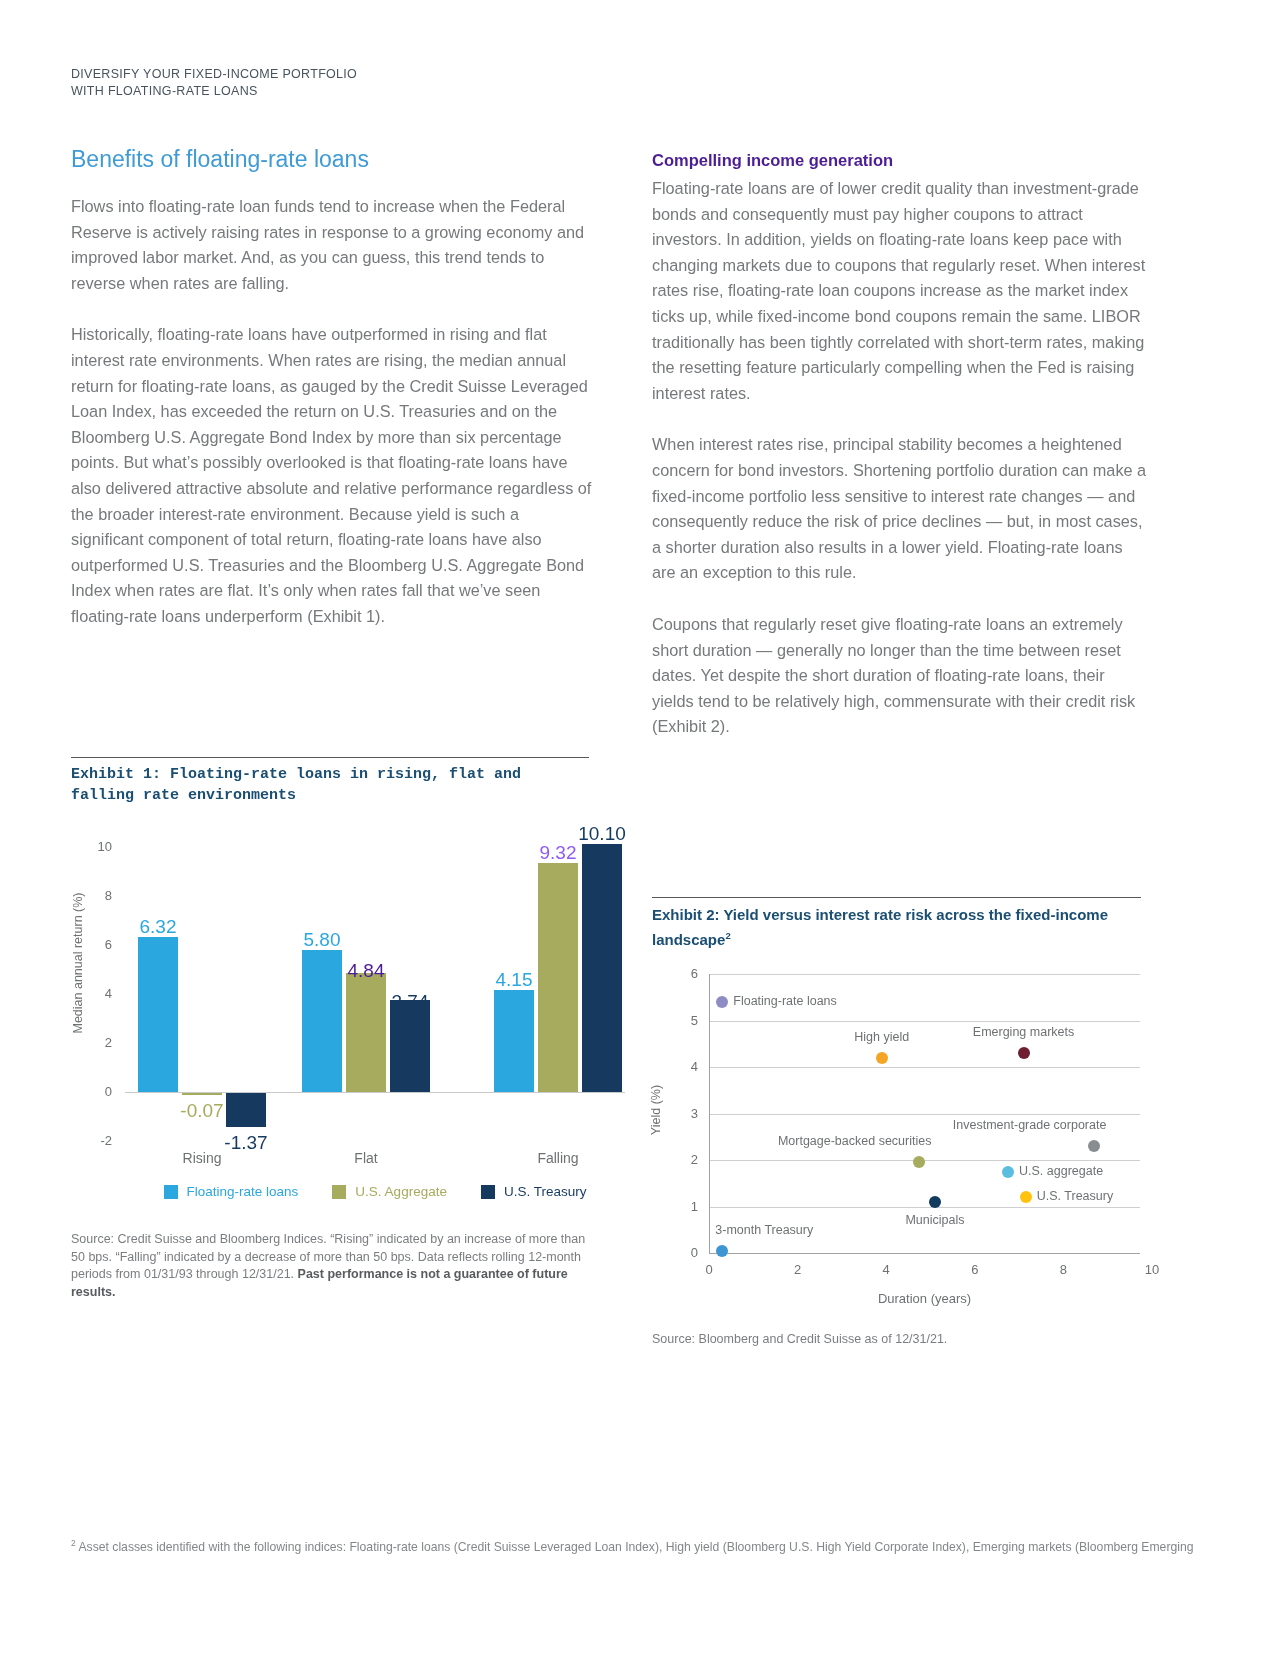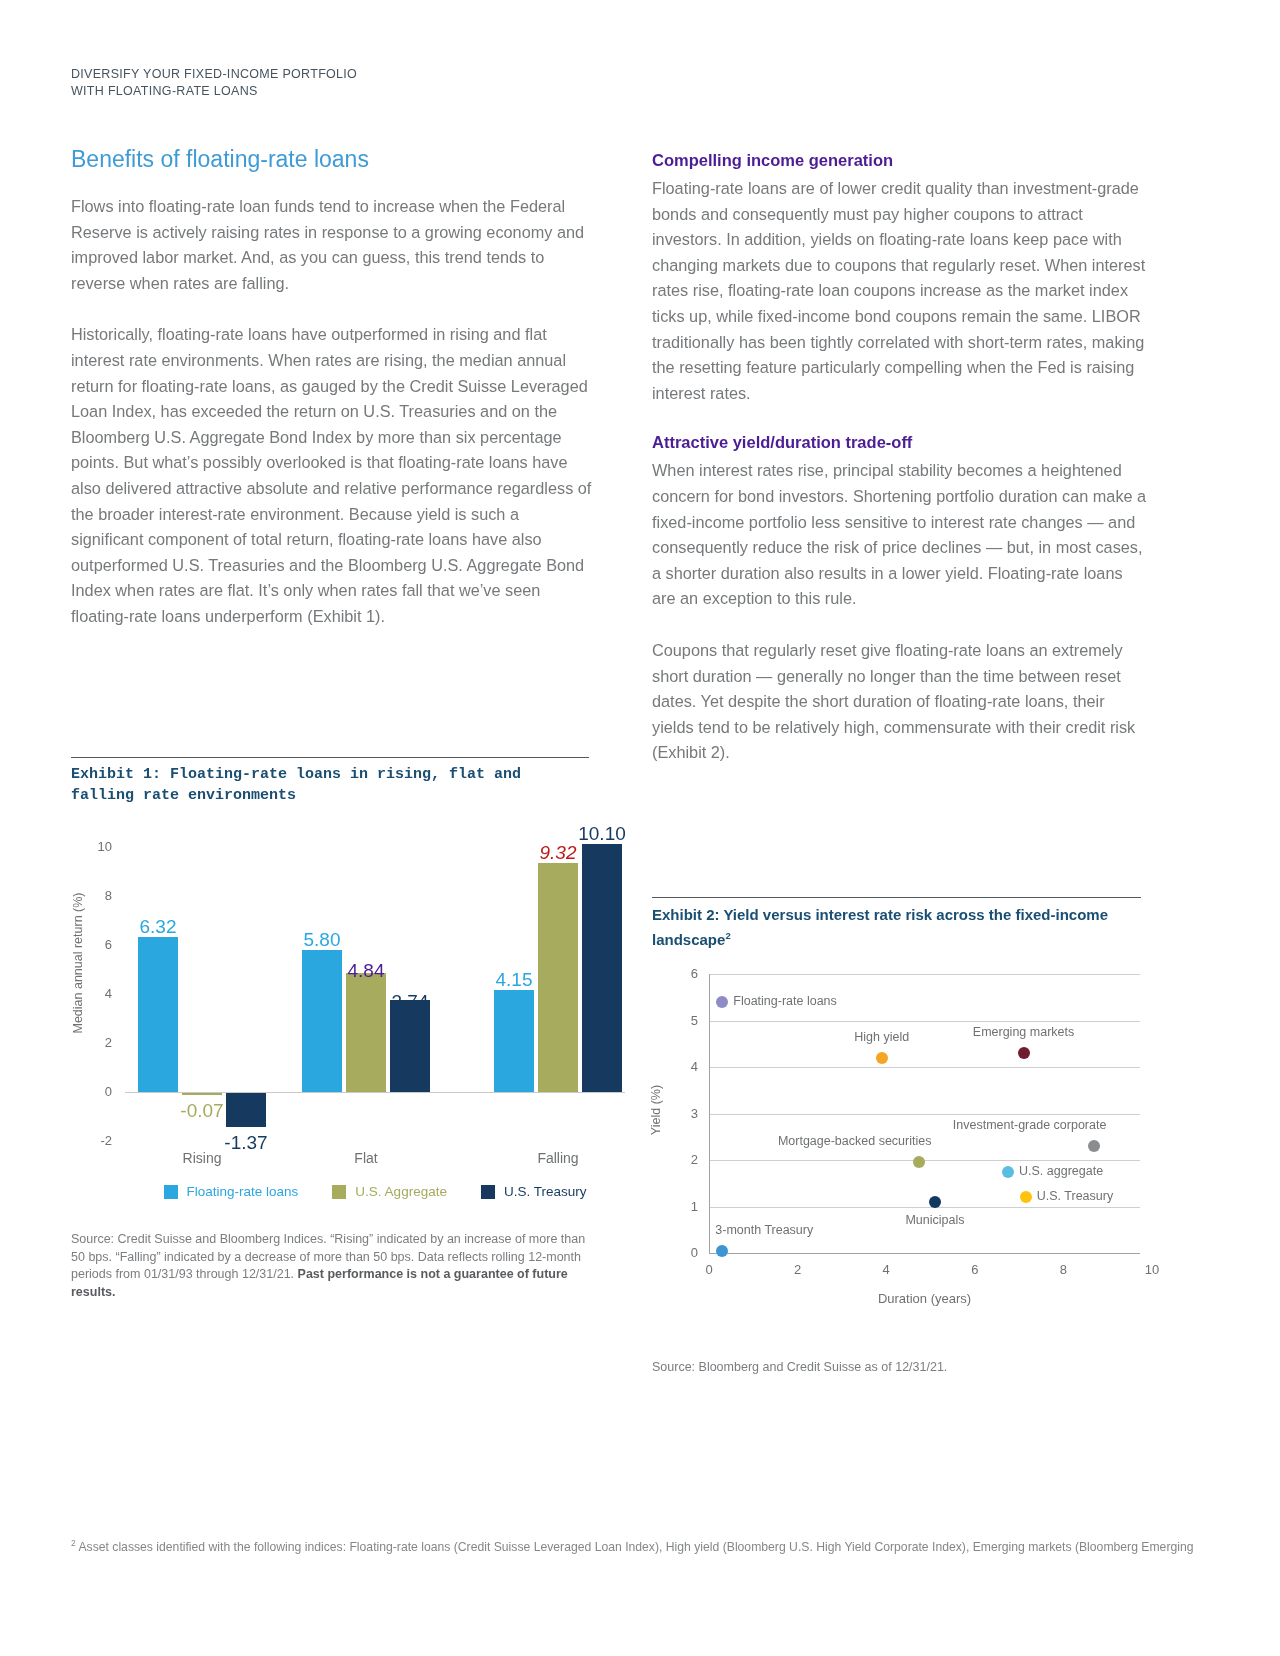--- a/index.html
+++ b/index.html
@@ -46,21 +46,21 @@
   .stick-y { position:absolute; left:10px; width:48px; text-align:right; font-size:13px; line-height:18px; color:#6E7173; }
   .stick-x { position:absolute; transform:translateX(-50%); font-size:13px; color:#6E7173; }
   .axis-title-x { position:absolute; transform:translateX(-50%); font-size:13px; color:#6E7173; }
   .dot { position:absolute; width:12px; height:12px; border-radius:50%; transform:translate(-50%,-50%); }
   .pt-label { position:absolute; font-size:12.5px; color:#6E7173; white-space:nowrap; }
 
   
   .source { font-size:12.5px; line-height:17.5px; color:#7A7D80; }
   #exhibit1-source { position:absolute; left:71px; top:1231px; width:524px; }
   #exhibit1-source strong { color:#595C5F; }
-  #exhibit2-source { position:absolute; left:652px; top:1331px; width:489px;margin-top:28px; }
+  #exhibit2-source { position:absolute; left:652px; top:1331px; width:489px; }
   .footnote { position:absolute; left:71px; top:1533px; width:1140px; font-size:12.2px; line-height:21px; color:#84878A; }
   .footnote sup { font-size:8.5px; }
   .page-number { position:absolute; left:1100px; top:1592px; width:110px; text-align:right;
                  font-size:13.5px; color:#3E4A54; }
 </style>
 </head>
 <body>
 
 <div class="page">
 
@@ -71,21 +71,20 @@
 
   <section class="col-left-text">
     <h1>Benefits of floating-rate loans</h1>
     <p class="body-text">Flows into floating-rate loan funds tend to increase when the Federal Reserve is actively raising rates in response to a growing economy and improved labor market. And, as you can guess, this trend tends to reverse when rates are falling.</p>
     <p class="body-text">Historically, floating-rate loans have outperformed in rising and flat interest rate environments. When rates are rising, the median annual return for floating-rate loans, as gauged by the Credit Suisse Leveraged Loan Index, has exceeded the return on U.S. Treasuries and on the Bloomberg U.S. Aggregate Bond Index by more than six percentage points. But what’s possibly overlooked is that floating-rate loans have also delivered attractive absolute and relative performance regardless of the broader interest-rate environment. Because yield is such a significant component of total return, floating-rate loans have also outperformed U.S. Treasuries and the Bloomberg U.S. Aggregate Bond Index when rates are flat. It’s only when rates fall that we’ve seen floating-rate loans underperform (Exhibit 1).</p>
   </section>
 
   <section class="col-right-text">
     <h2>Compelling income generation</h2>
     <p class="body-text">Floating-rate loans are of lower credit quality than investment-grade bonds and consequently must pay higher coupons to attract investors. In addition, yields on floating-rate loans keep pace with changing markets due to coupons that regularly reset. When interest rates rise, floating-rate loan coupons increase as the market index ticks up, while fixed-income bond coupons remain the same. LIBOR traditionally has been tightly correlated with short-term rates, making the resetting feature particularly compelling when the Fed is raising interest rates.</p>
-    <h2>Attractive yield/duration trade-off</h2>
     <p class="body-text">When interest rates rise, principal stability becomes a heightened concern for bond investors. Shortening portfolio duration can make a fixed-income portfolio less sensitive to interest rate changes — and consequently reduce the risk of price declines — but, in most cases, a shorter duration also results in a lower yield. Floating-rate loans are an exception to this rule.</p>
     <p class="body-text">Coupons that regularly reset give floating-rate loans an extremely short duration — generally no longer than the time between reset dates. Yet despite the short duration of floating-rate loans, their yields tend to be relatively high, commensurate with their credit risk (Exhibit 2).</p>
   </section>
 
   <div id="exhibit1-head" class="exhibit-head">
     <div class="rule"></div>
     <div class="exhibit-title">Exhibit 1: Floating-rate loans in rising, flat and falling rate environments</div>
   </div>
 
   <div id="bar-chart">
@@ -102,21 +101,21 @@
       <div class="bar-label" style="color: rgb(43, 167, 224); left: 98px; top: 80.844px;">6.32</div>
       <div class="bar" style="left: 242px; width: 40px; height: 142.39px; background: rgb(43, 167, 224); top: 114.61px;"></div>
       <div class="bar-label" style="color: rgb(43, 167, 224); left: 262px; top: 93.61px;">5.80</div>
       <div class="bar" style="left: 434px; width: 40px; height: 101.882px; background: rgb(43, 167, 224); top: 155.118px;"></div>
       <div class="bar-label" style="color: rgb(43, 167, 224); left: 454px; top: 134.118px;">4.15</div>
       <div class="bar" style="left: 122px; width: 40px; height: 1.7185px; background: rgb(166, 171, 93); top: 258px;"></div>
       <div class="bar-label" style="color: rgb(166, 171, 93); left: 142px; top: 264.719px;">-0.07</div>
       <div class="bar" style="left: 286px; width: 40px; height: 118.822px; background: rgb(166, 171, 93); top: 138.178px;"></div>
       <div class="bar-label" style="color: #4c1d95; left: 306px; top: 125px;">4.84</div>
       <div class="bar" style="left: 478px; width: 40px; height: 228.806px; background: rgb(166, 171, 93); top: 28.194px;"></div>
-      <div class="bar-label" style="color: #b91c1c; left: 498px; top: 7.194px; font-style: italic;">9.32</div>
+      <div class="bar-label" style="color: #8b5cf6; left: 498px; top: 7.194px;">9.32</div>
       <div class="bar" style="left: 166px; width: 40px; height: 33.6335px; background: rgb(22, 58, 95); top: 258px;"></div>
       <div class="bar-label" style="color: rgb(22, 58, 95); left: 186px; top: 296.634px;">-1.37</div>
       <div class="bar" style="left: 330px; width: 40px; height: 91.817px; background: rgb(22, 58, 95); top: 165.183px;"></div>
       <div class="bar-label" style="color: rgb(22, 58, 95); left: 350px; top: 156px;">3.74</div>
       <div class="bar" style="left: 522px; width: 40px; height: 247.955px; background: rgb(22, 58, 95); top: 9.045px;"></div>
       <div class="bar-label" style="color: rgb(22, 58, 95); left: 542px; top: -11.955px;">10.10</div>
       <div class="cat-label" style="left: 142px; top: 315px;">Rising</div>
       <div class="cat-label" style="left: 306px; top: 315px;">Flat</div>
       <div class="cat-label" style="left: 498px; top: 315px;">Falling</div>
       <div class="legend" style="left: 65px; width: 500px; top: 349px;">

